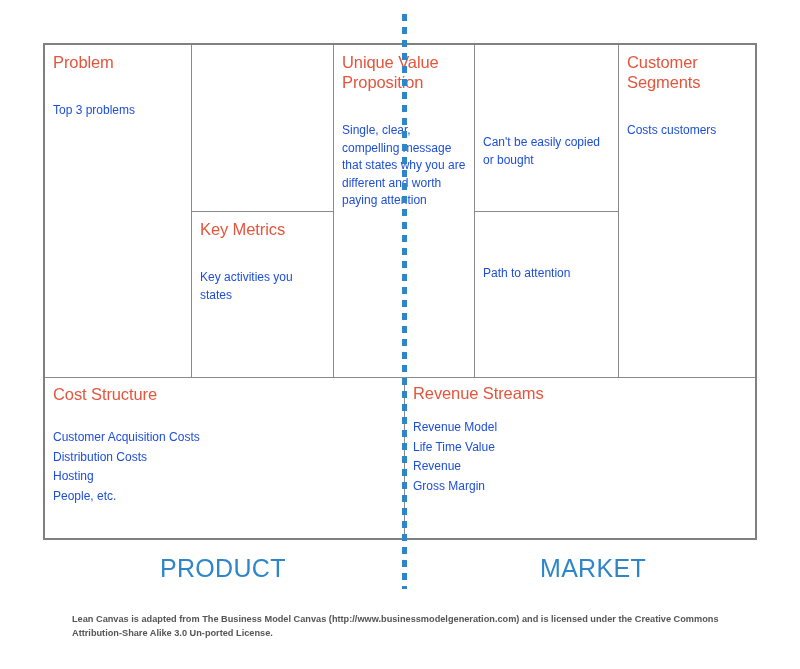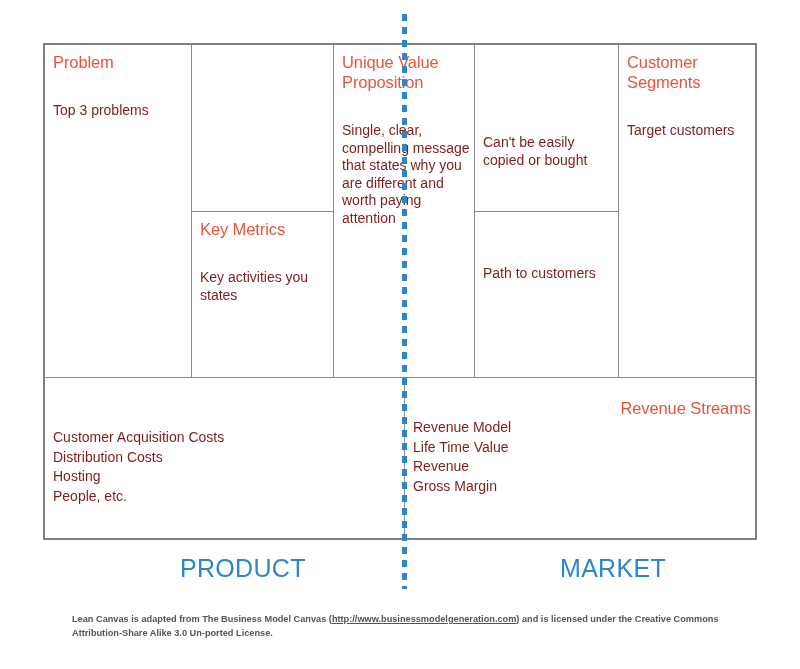--- a/index.html
+++ b/index.html
@@ -47,22 +47,22 @@
     font-size: 16.5px;
     line-height: 19.5px;
     font-weight: 400;
     letter-spacing: -0.1px;
   }
 
   .cell-body {
     position: absolute;
     left: 8px;
     right: 6px;
-    color: #7f1d1d;
-    font-size: 14px;
+    color: #1d4ed8;
+    font-size: 12px;
     line-height: 17.5px;
     font-weight: 400;
     white-space: pre-line;
   }
 
   
   .vrule {
     position: absolute;
     top: 0;
     width: 1px;
@@ -94,38 +94,36 @@
   
   .section-label {
     position: absolute;
     top: 553px;
     color: #2E86C8;
     font-size: 25px;
     line-height: 30px;
     font-weight: 400;
     letter-spacing: 0.3px;
     white-space: nowrap;
-    margin-left: 20px;
   }
   #label-product { left: 160px; }
   #label-market  { left: 540px; }
 
   
   #footer-note {
     position: absolute;
     left: 72px;
     top: 613px;
     width: 662px;
     color: #555555;
     font-size: 9.2px;
     line-height: 13.5px;
     font-weight: 700;
   }
   #footer-note .lnk {
-    text-decoration: underline;
     color: #555555;
     text-align: right;
   }
 </style>
 </head>
 <body>
 
 <div id="canvas-frame">
 
   <div class="vrule" style="left:146px;height:332px;"></div>
@@ -152,37 +150,38 @@
   <div class="cell" style="left:289px; top:0px; width:140px; height:332px;">
     <div class="cell-title" style="right:8px;">Unique Value Proposition</div>
     <div class="cell-body" style="top:77px; right:4px;">Single, clear, compelling message that states why you are different and worth paying attention</div>
   </div>
 
   <div class="cell" style="left:430px; top:0px; width:143px; height:166px;">
     <div class="cell-body" style="top:53px;margin-top:36px;">Can't be easily copied or bought</div>
   </div>
 
   <div class="cell" style="left:430px; top:167px; width:143px; height:165px;">
-    <div class="cell-body" style="top:53px;">Path to customers</div>
+    <div class="cell-body" style="top:53px;">Path to attention</div>
   </div>
 
   <div class="cell" style="left:574px; top:0px; width:136px; height:332px;">
     <div class="cell-title" style="right:10px;">Customer Segments</div>
-    <div class="cell-body" style="top:77px;">Target customers</div>
+    <div class="cell-body" style="top:77px;">Costs customers</div>
   </div>
 
   <div class="cell" style="left:0px; top:333px; width:359px; height:160px;">
+    <div class="cell-title" style="top:7px;">Cost Structure</div>
     <div class="cell-body" style="top:50px; line-height:19.5px;">Customer Acquisition Costs
 Distribution Costs
 Hosting
 People, etc.</div>
   </div>
 
   <div class="cell" style="left:360px; top:333px; width:350px; height:160px;">
-    <div class="cell-title" style="top:21px;text-align:right;">Revenue Streams</div>
+    <div class="cell-title" style="top:6px;">Revenue Streams</div>
     <div class="cell-body" style="top:40px; line-height:19.5px;">Revenue Model
 Life Time Value
 Revenue
 Gross Margin</div>
   </div>
 
 </div>
 
 <div id="product-market-divider"></div>
 

